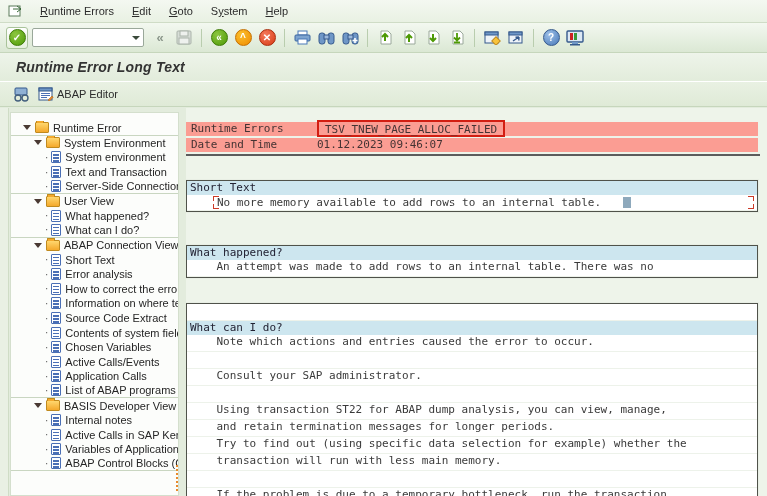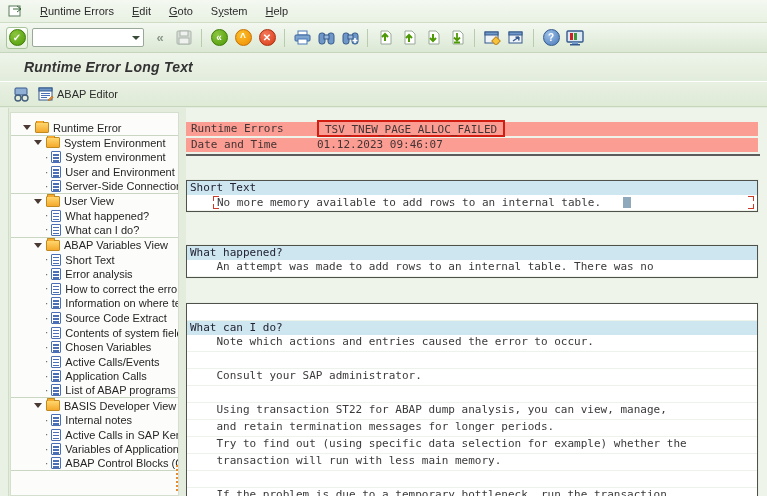--- a/index.html
+++ b/index.html
@@ -30,21 +30,21 @@
   .cmd-field { width:112px; height:19px; border:1px solid #9aa89a; border-radius:2px; background:#fff;
                font-size:11px; padding:0 14px 0 3px; font-family:"Liberation Sans",sans-serif; }
   .cmd-wrap { position:relative; margin:0 4px; }
   .cmd-arrow { position:absolute; right:4px; top:8px; width:0; height:0;
                border-left:4px solid transparent; border-right:4px solid transparent; border-top:4px solid #3a4a3a; }
   .gray-glyph { color:#8b968b; font-size:13px; font-weight:bold; }
 
   
   .titlebar { height:29px; background:linear-gradient(#eef4ea,#e2ecdb); border-bottom:1px solid #ffffff;
               display:flex; align-items:center; padding:0 16px; }
-  .page-title { font-size:14px; font-weight:bold; font-style:italic; color:#333; letter-spacing:.2px;margin-left:8px; }
+  .page-title { font-size:14px; font-weight:bold; font-style:italic; color:#333; letter-spacing:.2px; }
 
   
   .apptoolbar { height:25px; background:linear-gradient(#e9f1e3,#dfead7); border-bottom:1px solid #c6d6bc;
                 display:flex; align-items:center; padding:0 8px; }
   .app-btn { display:flex; align-items:center; gap:3px; padding:1px 4px; border-radius:2px; }
   .app-btn span.lbl { color:#2c2c2c; }
 
   
   .main { position:absolute; top:108px; left:0; right:0; bottom:0; background:#e3ecdd;padding-left:48px; }
   .left-strip { position:absolute; left:0; top:0; bottom:0; width:9px; background:#e9f0e4; border-right:1px solid #cfdcc6; }
@@ -256,21 +256,21 @@
           <span class="tree-label">System Environment</span>
         </div>
         <div class="tree-row" style="padding-left: 34px;">
           <span class="bullet">·</span>
           <span class="doc-ic"></span>
           <span class="tree-label">System environment</span>
         </div>
         <div class="tree-row" style="padding-left: 34px;">
           <span class="bullet">·</span>
           <span class="doc-ic"></span>
-          <span class="tree-label">User and Environment</span>
+          <span class="tree-label">Text and Transaction</span>
         </div>
         <div class="tree-row sep" style="padding-left: 34px;">
           <span class="bullet">·</span>
           <span class="doc-ic"></span>
           <span class="tree-label">Server-Side Connection</span>
         </div>
         <div class="tree-row" style="padding-left: 23px;">
           <span class="tri"></span>
           <span class="folder-ic"></span>
           <span class="tree-label">User View</span>
@@ -281,21 +281,21 @@
           <span class="tree-label">What happened?</span>
         </div>
         <div class="tree-row sep" style="padding-left: 34px;">
           <span class="bullet">·</span>
           <span class="doc-ic"></span>
           <span class="tree-label">What can I do?</span>
         </div>
         <div class="tree-row" style="padding-left: 23px;">
           <span class="tri"></span>
           <span class="folder-ic"></span>
-          <span class="tree-label">ABAP Variables View</span>
+          <span class="tree-label">ABAP Connection View</span>
         </div>
         <div class="tree-row" style="padding-left: 34px;">
           <span class="bullet">·</span>
           <span class="doc-ic"></span>
           <span class="tree-label">Short Text</span>
         </div>
         <div class="tree-row" style="padding-left: 34px;">
           <span class="bullet">·</span>
           <span class="doc-ic"></span>
           <span class="tree-label">Error analysis</span>

